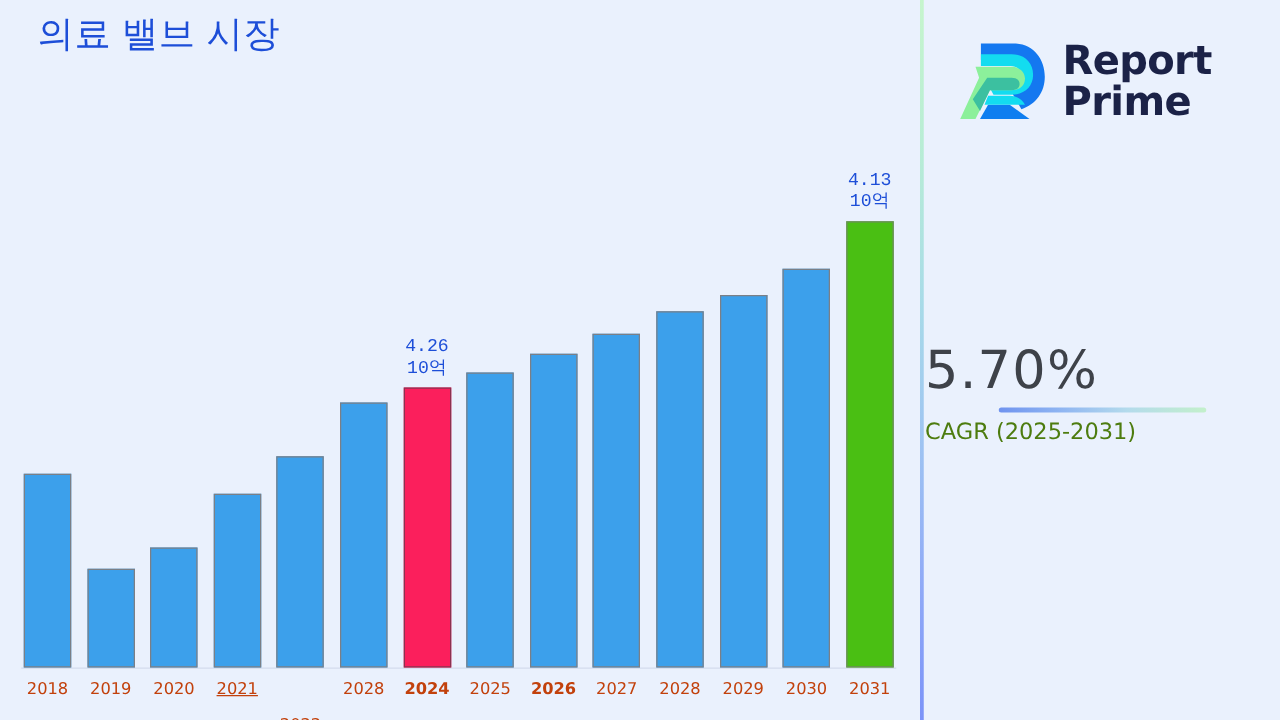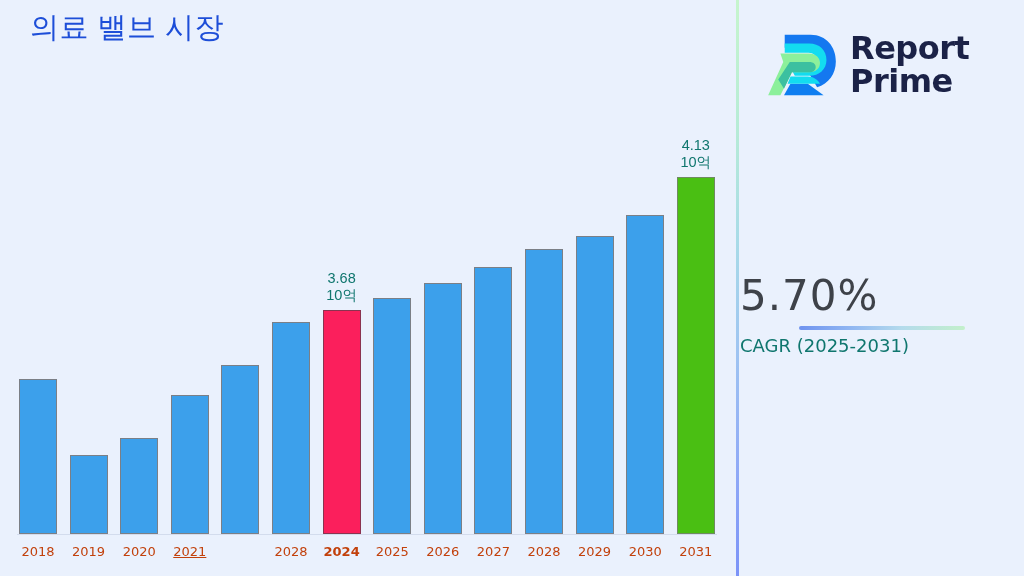--- a/index.html
+++ b/index.html
@@ -56,23 +56,23 @@
     background: #3ca0eb;
   }
   .bar.highlight-pink { background: #fb1f5c; border-color: #8a3350; }
   .bar.highlight-green { background: #4abf13; border-color: #6f8a62; }
 
   .bar-label {
     position: absolute;
     text-align: center;
     font-size: 14.5px;
     line-height: 17px;
-    color: #0f766e;
+    color: #1d4ed8;
     white-space: nowrap;
-    font-family: Liberation Sans, sans-serif;
+    font-family: Liberation Mono, monospace;
   }
   .tick-label {
     position: absolute;
     text-align: center;
     font-size: 13px;
     color: #c2410c;
     white-space: nowrap;
     font-family: "DejaVu Sans", "Liberation Sans", sans-serif;
   }
 
@@ -127,21 +127,21 @@
   }
   .cagr-rule {
     width: 166px;
     height: 4px;
     margin: 6px auto 5px auto;
     background: linear-gradient(to right, #6f93ef 0%, #8fb5f2 30%, #b4dbec 62%, #c3f0cb 100%);
     border-radius: 2px;
   }
   .cagr-caption {
     font-size: 18px;
-    color: #0f766e;
+    color: #4d7c0f;
     font-family: "DejaVu Sans", "Liberation Sans", sans-serif;
   }
 </style>
 </head>
 <body>
 
 <div id="canvas">
 
   <div class="title">의료 밸브 시장</div>
 
@@ -158,38 +158,38 @@
         <div class="bar" title="2025: 2.97" style="left: 373.2px; top: 298px; width: 38px; height: 236px;"></div>
         <div class="bar" title="2026: 3.07" style="left: 423.8px; top: 283px; width: 38px; height: 251px;"></div>
         <div class="bar" title="2027: 3.18" style="left: 474.4px; top: 267px; width: 38px; height: 267px;"></div>
         <div class="bar" title="2028: 3.3" style="left: 525px; top: 249px; width: 38px; height: 285px;"></div>
         <div class="bar" title="2029: 3.38" style="left: 575.6px; top: 236px; width: 38px; height: 298px;"></div>
         <div class="bar" title="2030: 3.52" style="left: 626.2px; top: 215px; width: 38px; height: 319px;"></div>
         <div class="bar highlight-green" title="2031: 4.13" style="left: 676.8px; top: 177px; width: 38px; height: 357px;"></div>
       </div>
     <div id="labels-layer">
         <div class="bar-label" style="left: 296.6px; top: 270px; width: 90px;">
-          <div>3.68</div>
+          <div>4.26</div>
           <div>10억</div>
         </div>
         <div class="bar-label" style="left: 650.8px; top: 137px; width: 90px;">
           <div>4.13</div>
           <div>10억</div>
         </div>
       </div>
     <div id="ticks-layer">
         <div class="tick-label" style="left: 8px; top: 544px; width: 60px;">2018</div>
         <div class="tick-label" style="left: 58.6px; top: 544px; width: 60px;">2019</div>
         <div class="tick-label" style="left: 109.2px; top: 544px; width: 60px;">2020</div>
         <div class="tick-label" style="left: 159.8px; top: 544px; width: 60px; text-decoration: underline;">2021</div>
         <div class="tick-label" style="left: 210.4px; top: 573px; width: 60px;">2022</div>
         <div class="tick-label" style="left: 261px; top: 544px; width: 60px;">2028</div>
         <div class="tick-label" style="left: 311.6px; top: 544px; width: 60px; font-weight: bold;">2024</div>
         <div class="tick-label" style="left: 362.2px; top: 544px; width: 60px;">2025</div>
-        <div class="tick-label" style="left: 412.8px; top: 544px; width: 60px;">2026</div>
+        <div class="tick-label" style="left: 412.8px; top: 544px; width: 60px; font-weight: bold;">2026</div>
         <div class="tick-label" style="left: 463.4px; top: 544px; width: 60px;">2027</div>
         <div class="tick-label" style="left: 514px; top: 544px; width: 60px;">2028</div>
         <div class="tick-label" style="left: 564.6px; top: 544px; width: 60px;">2029</div>
         <div class="tick-label" style="left: 615.2px; top: 544px; width: 60px;">2030</div>
         <div class="tick-label" style="left: 665.8px; top: 544px; width: 60px;">2031</div>
       </div>
   </div>
 
   <div class="divider"></div>
 

